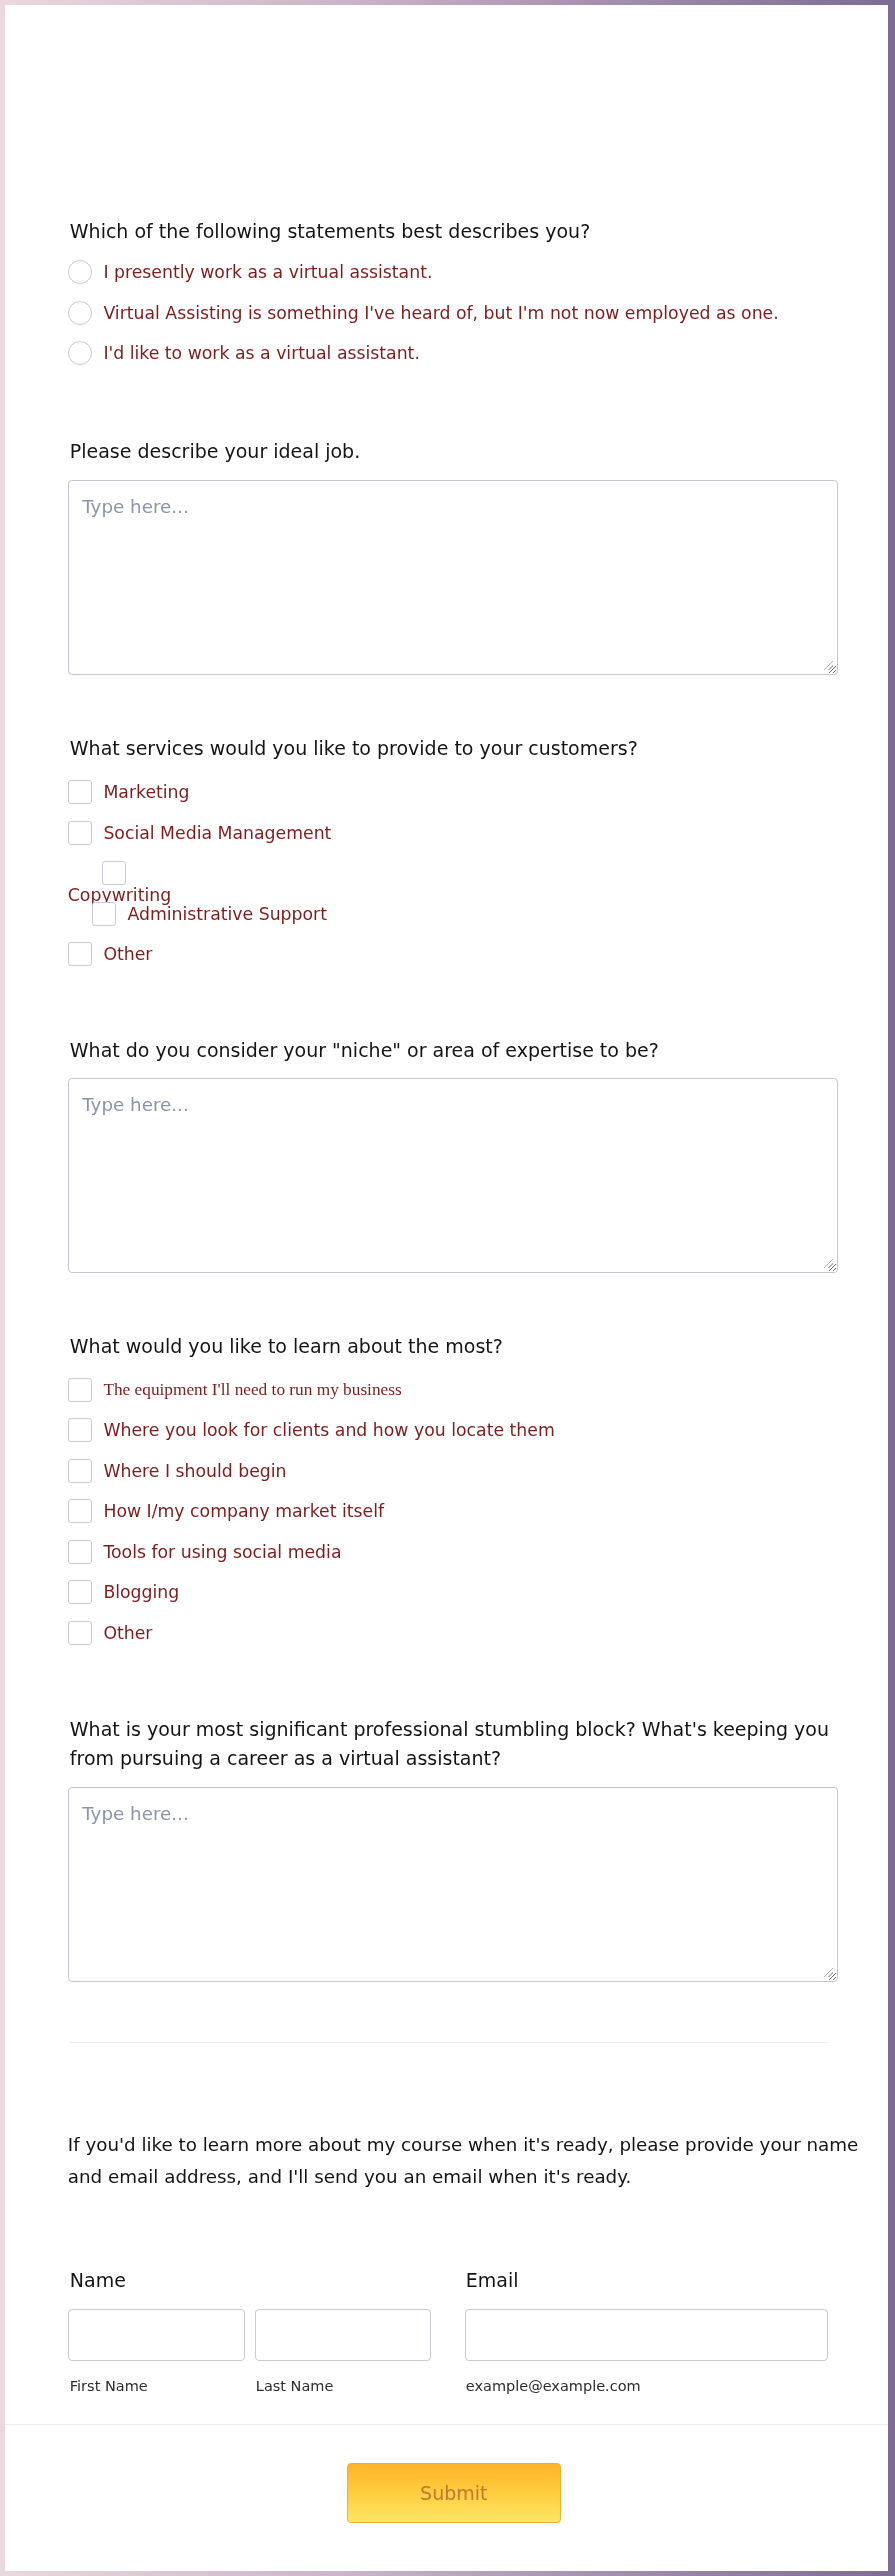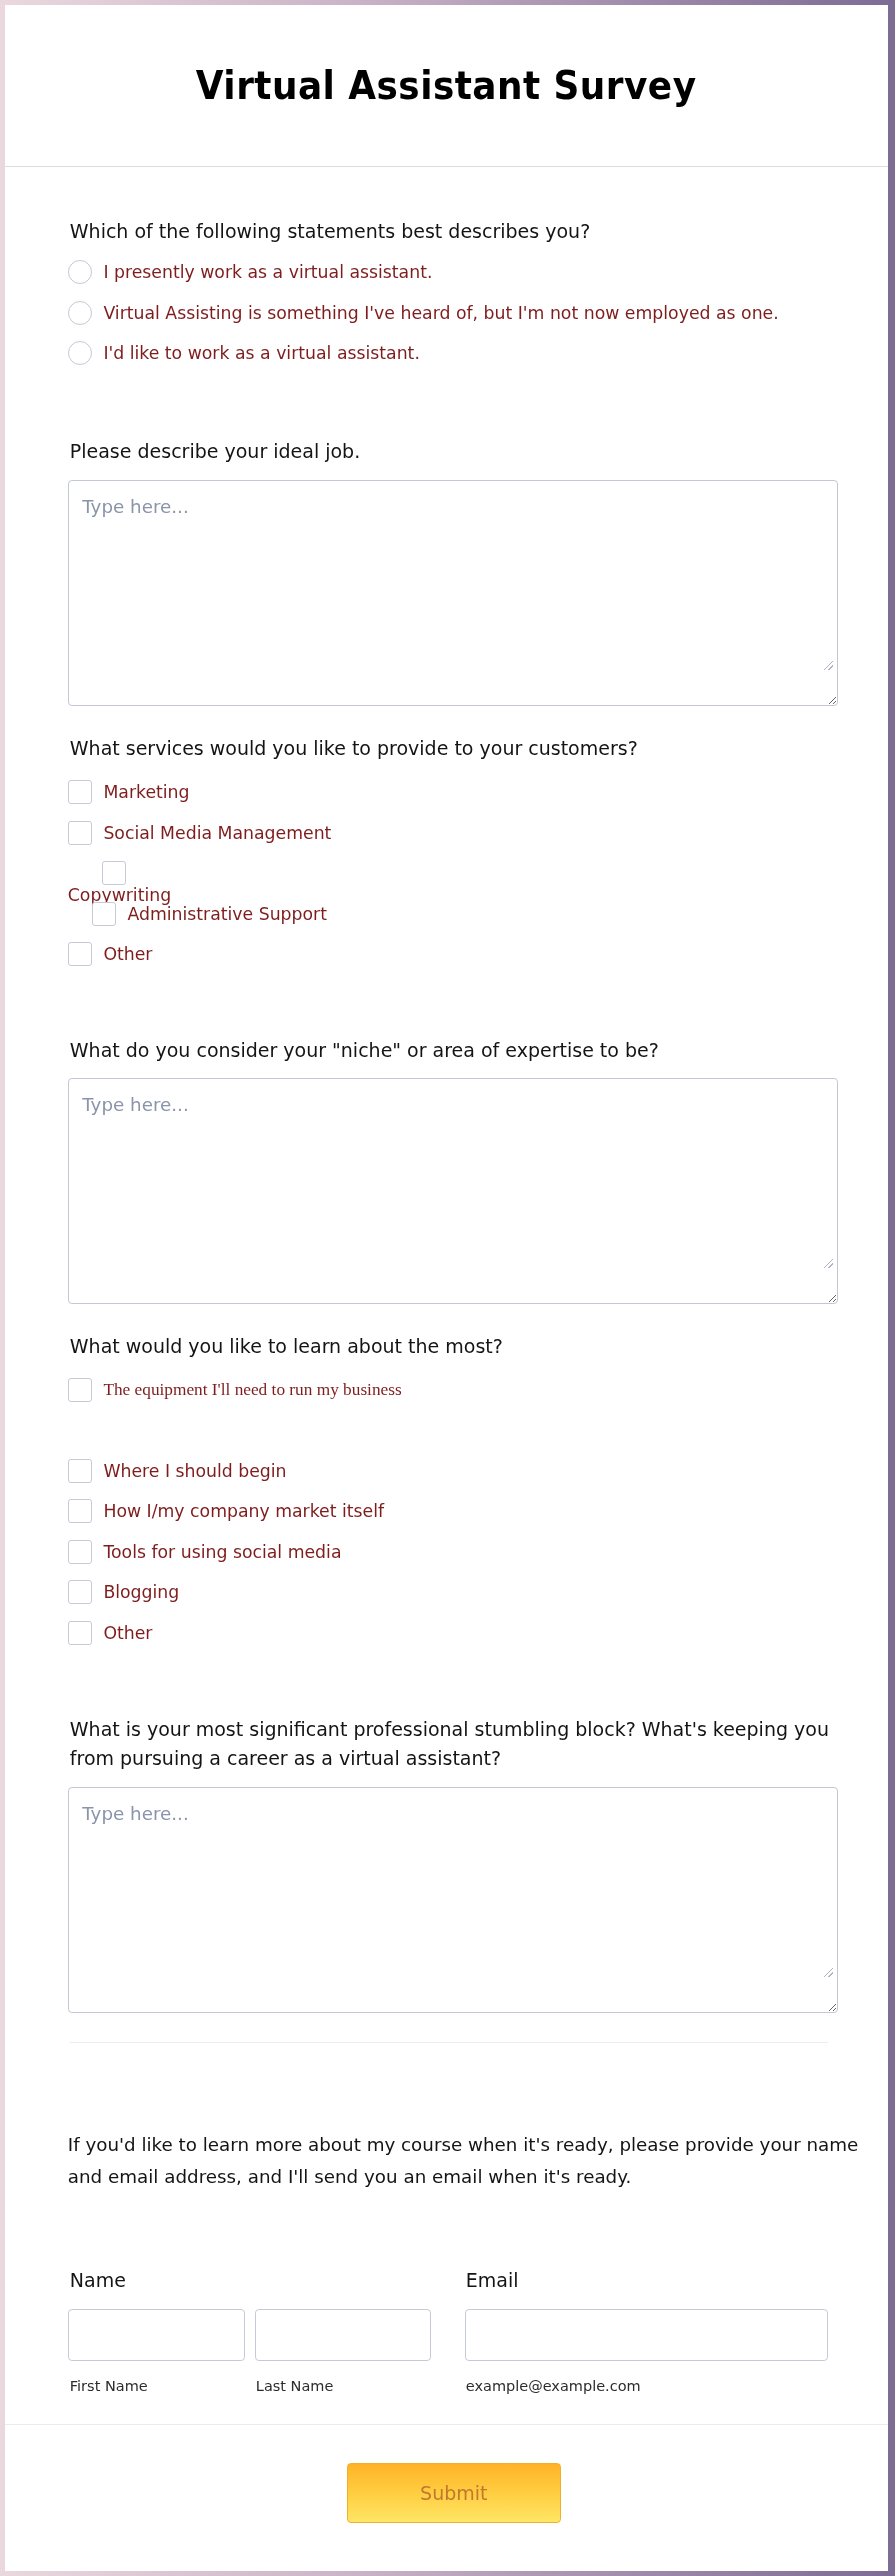--- a/index.html
+++ b/index.html
@@ -42,21 +42,21 @@
     border: 1.4px solid #c6c9d6; background: #fff;
     margin-right: 11.6px; flex: none;
   }
   .check {
     width: 24px; height: 24px; border-radius: 2.9px;
     border: 1.4px solid #c6c9d6; background: #fff;
     margin-right: 11.6px; flex: none;
   }
   .opt-label { font-size: 17.3px; color: #7f1d1d; white-space: nowrap; }
   .textarea {
-    position: absolute; left: 63px; width: 770px; height: 226px;
+    position: absolute; left: 63px; width: 770px; height: 195px;
     border: 1.4px solid #c3c6d4; border-radius: 3.9px; background: #fff;
     padding: 15.4px 13.5px; font-size: 18.3px; color: #8894ab;
     font-family: "DejaVu Sans", sans-serif;
     resize: vertical; outline: none;
   }
   .textarea::placeholder { color: #8a94ab; }
   .grip {
     position: absolute; width: 9.6px; height: 9.6px;
     background: linear-gradient(135deg, transparent 45%, #b0b3c2 45%, #b0b3c2 55%, transparent 55%, transparent 72%, #b0b3c2 72%, #b0b3c2 82%, transparent 82%);
     pointer-events: none;
@@ -74,23 +74,20 @@
     background: linear-gradient(180deg, #ffb327 0%, #ffd044 55%, #ffe665 100%);
     color: #c2772e; font-size: 19px; cursor: pointer;
     font-family: "DejaVu Sans", sans-serif;
   }
 </style>
 </head>
 <body>
 
 <div class="card">
 
-  <div class="header">
-    <h1>Virtual Assistant Survey</h1>
-  </div>
 
   <div class="abs q-label" style="left:65px; top:212px;">Which of the following statements best describes you?</div>
   <div class="opt" style="top:255px;">
     <span class="radio"></span>
     <span class="opt-label">I presently work as a virtual assistant.</span>
   </div>
   <div class="opt" style="top:296px;">
     <span class="radio"></span>
     <span class="opt-label">Virtual Assisting is something I've heard of, but I'm not now employed as one.</span>
   </div>
@@ -127,20 +124,24 @@
 
   <div class="abs q-label" style="left:65px; top:1031px;">What do you consider your "niche" or area of expertise to be?</div>
   <textarea class="textarea" style="top: 1073px;" placeholder="Type here..."></textarea>
   <span class="grip" style="left:819px; top:1254px;"></span>
 
   <div class="abs q-label" style="left:65px; top:1327px;">What would you like to learn about the most?</div>
   <div class="opt" style="top:1373px;font-family:Liberation Serif, serif;">
     <span class="check"></span>
     <span class="opt-label">The equipment I'll need to run my business</span>
   </div>
+  <div class="opt" style="top:1413px;">
+    <span class="check"></span>
+    <span class="opt-label">Where you look for clients and how you locate them</span>
+  </div>
   <div class="opt" style="top:1454px;">
     <span class="check"></span>
     <span class="opt-label">Where I should begin</span>
   </div>
   <div class="opt" style="top:1494px;">
     <span class="check"></span>
     <span class="opt-label">How I/my company market itself</span>
   </div>
   <div class="opt" style="top:1535px;">
     <span class="check"></span>

